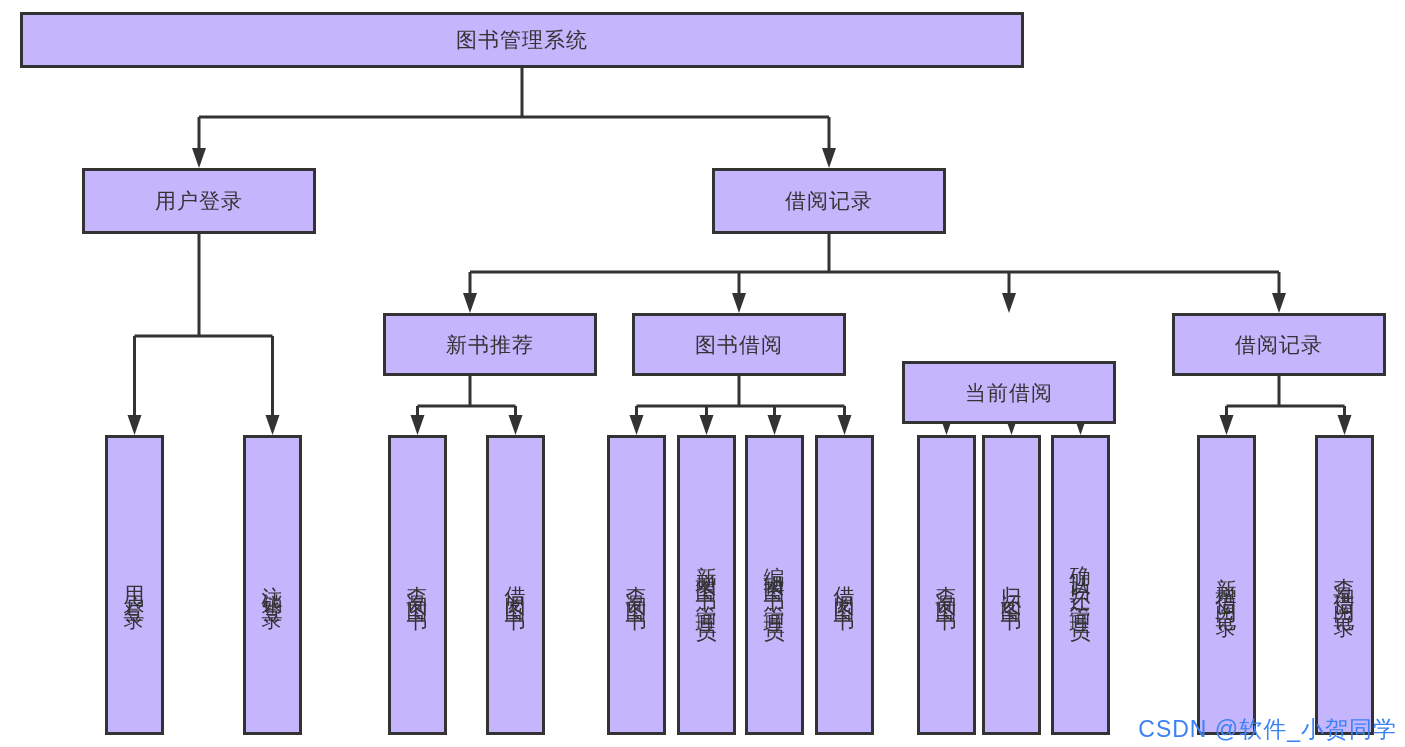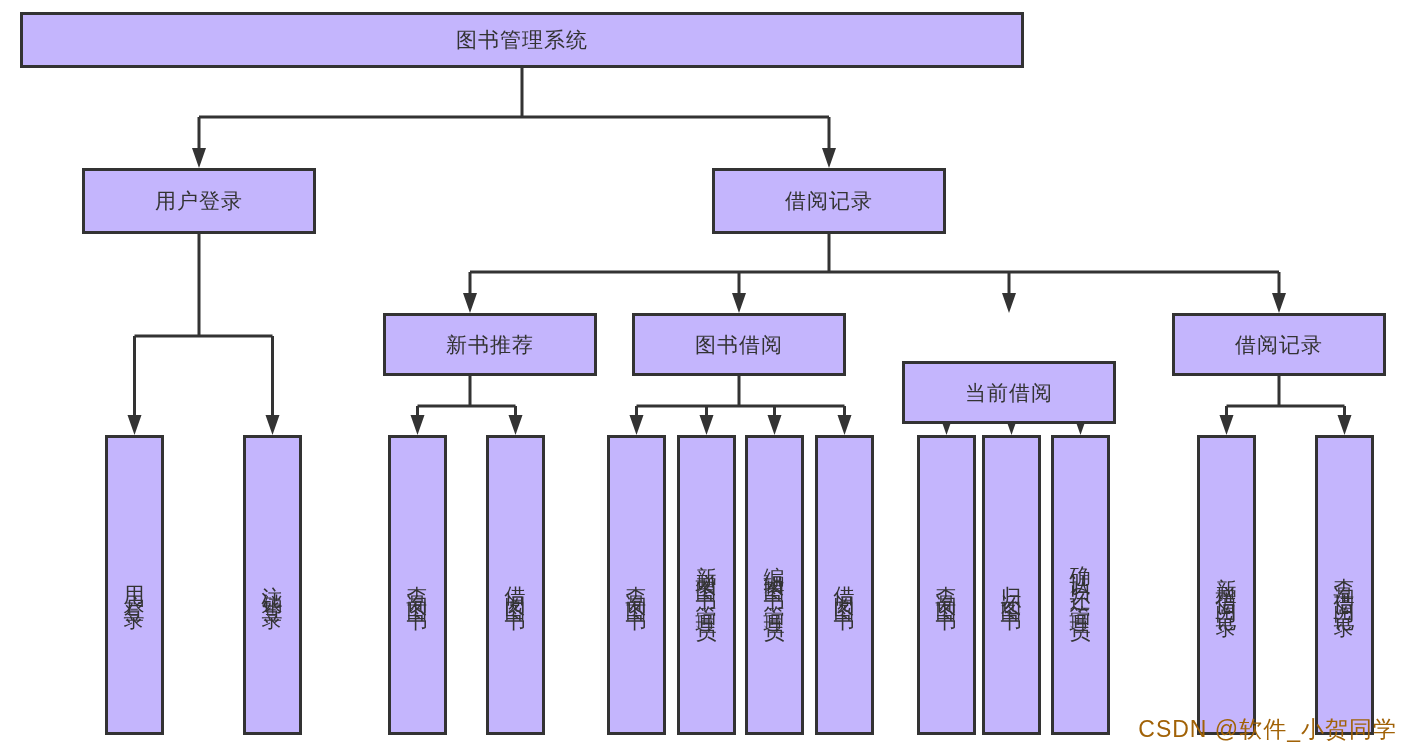--- a/index.html
+++ b/index.html
@@ -57,21 +57,21 @@
   .x607  { left: 607px; }  .x677  { left: 677px; }
   .x745  { left: 745px; }  .x815  { left: 815px; }
   .x917  { left: 917px; }  .x982  { left: 982px; }
   .x1051 { left: 1051px; }
   .x1197 { left: 1197px; } .x1315 { left: 1315px; }
   #watermark {
     position: absolute;
     right: 8px;
     top: 714px;
     font-size: 23px;
-    color: #a16207;
+    color: #3b82f6;
     letter-spacing: 1px;
     white-space: nowrap;
   }
 </style>
 </head>
 <body>
 
 <div id="canvas">
 
   <svg id="connectors" viewBox="0 0 1405 747" xmlns="http://www.w3.org/2000/svg">

